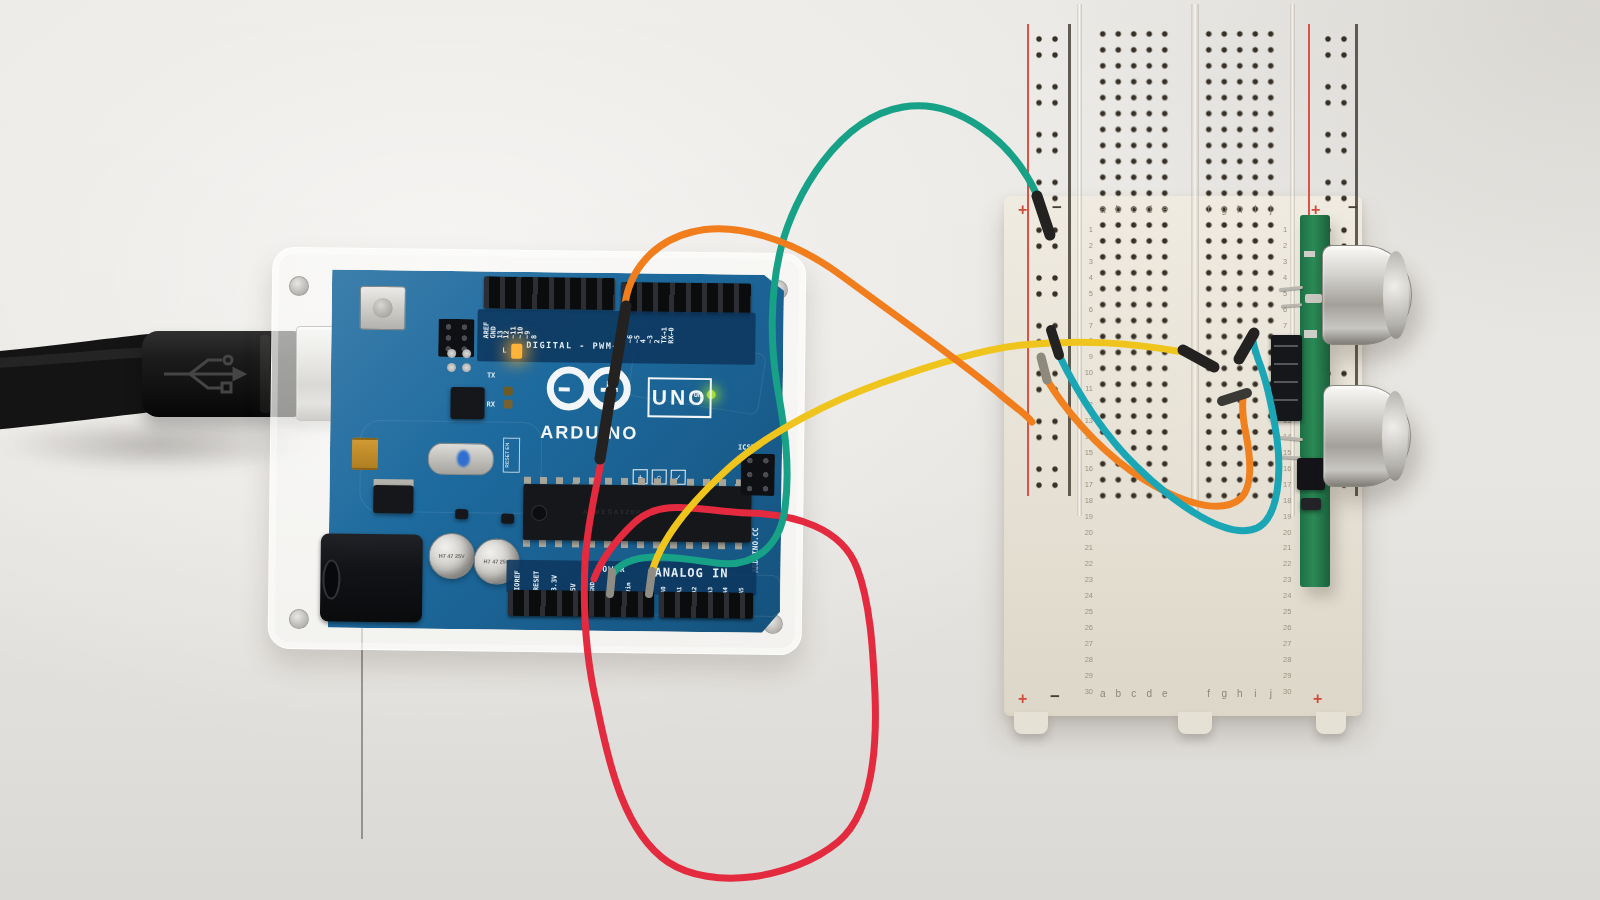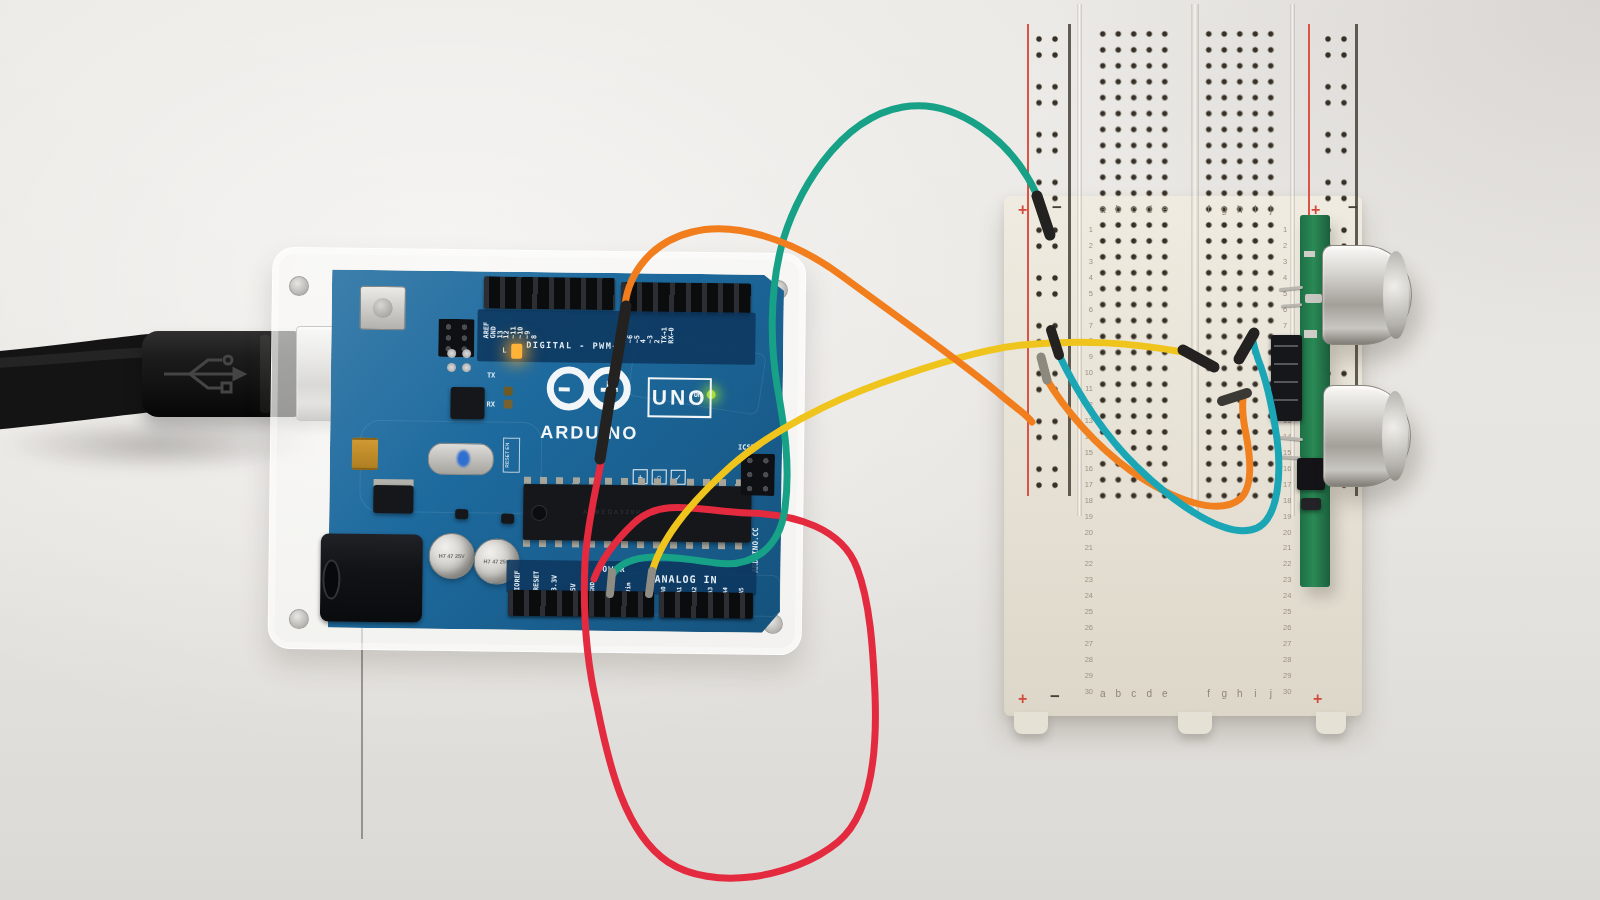--- a/index.html
+++ b/index.html
@@ -236,21 +236,21 @@
         <span style="width:18.5px">RESET</span>
         <span style="width:18.5px">3.3V</span>
         <span style="width:18.5px">5V</span>
       </div>
     <div class="bandtext" style="left:328px;top:316px;font-size:8px;letter-spacing:1px">POWER</div>
     <div class="vlabels" style="left:321px;top:328px;width:54px;height:16px">
         <span style="width:18px;font-size:6px">GND</span>
         <span style="width:18px;font-size:6px">GND</span>
         <span style="width:18px;font-size:6px">Vin</span>
       </div>
-    <div class="bandtext" style="left:386px;top:324px;font-size:10px;letter-spacing:1px">ANALOG IN</div>
+    <div class="bandtext" style="left:386px;top:316px;font-size:12px;letter-spacing:1px">ANALOG IN</div>
     <div class="vlabels" style="left:392px;top:328px;width:93px;height:16px">
         <span style="width:15.5px;font-size:6px">A0</span>
         <span style="width:15.5px;font-size:6px">A1</span>
         <span style="width:15.5px;font-size:6px">A2</span>
         <span style="width:15.5px;font-size:6px">A3</span>
         <span style="width:15.5px;font-size:6px">A4</span>
         <span style="width:15.5px;font-size:6px">A5</span>
       </div>
     <div class="hdr" style="left:240px;top:342px;width:146px;height:26px"></div>
     <div class="hdr" style="left:391px;top:342px;width:94px;height:26px"></div>

